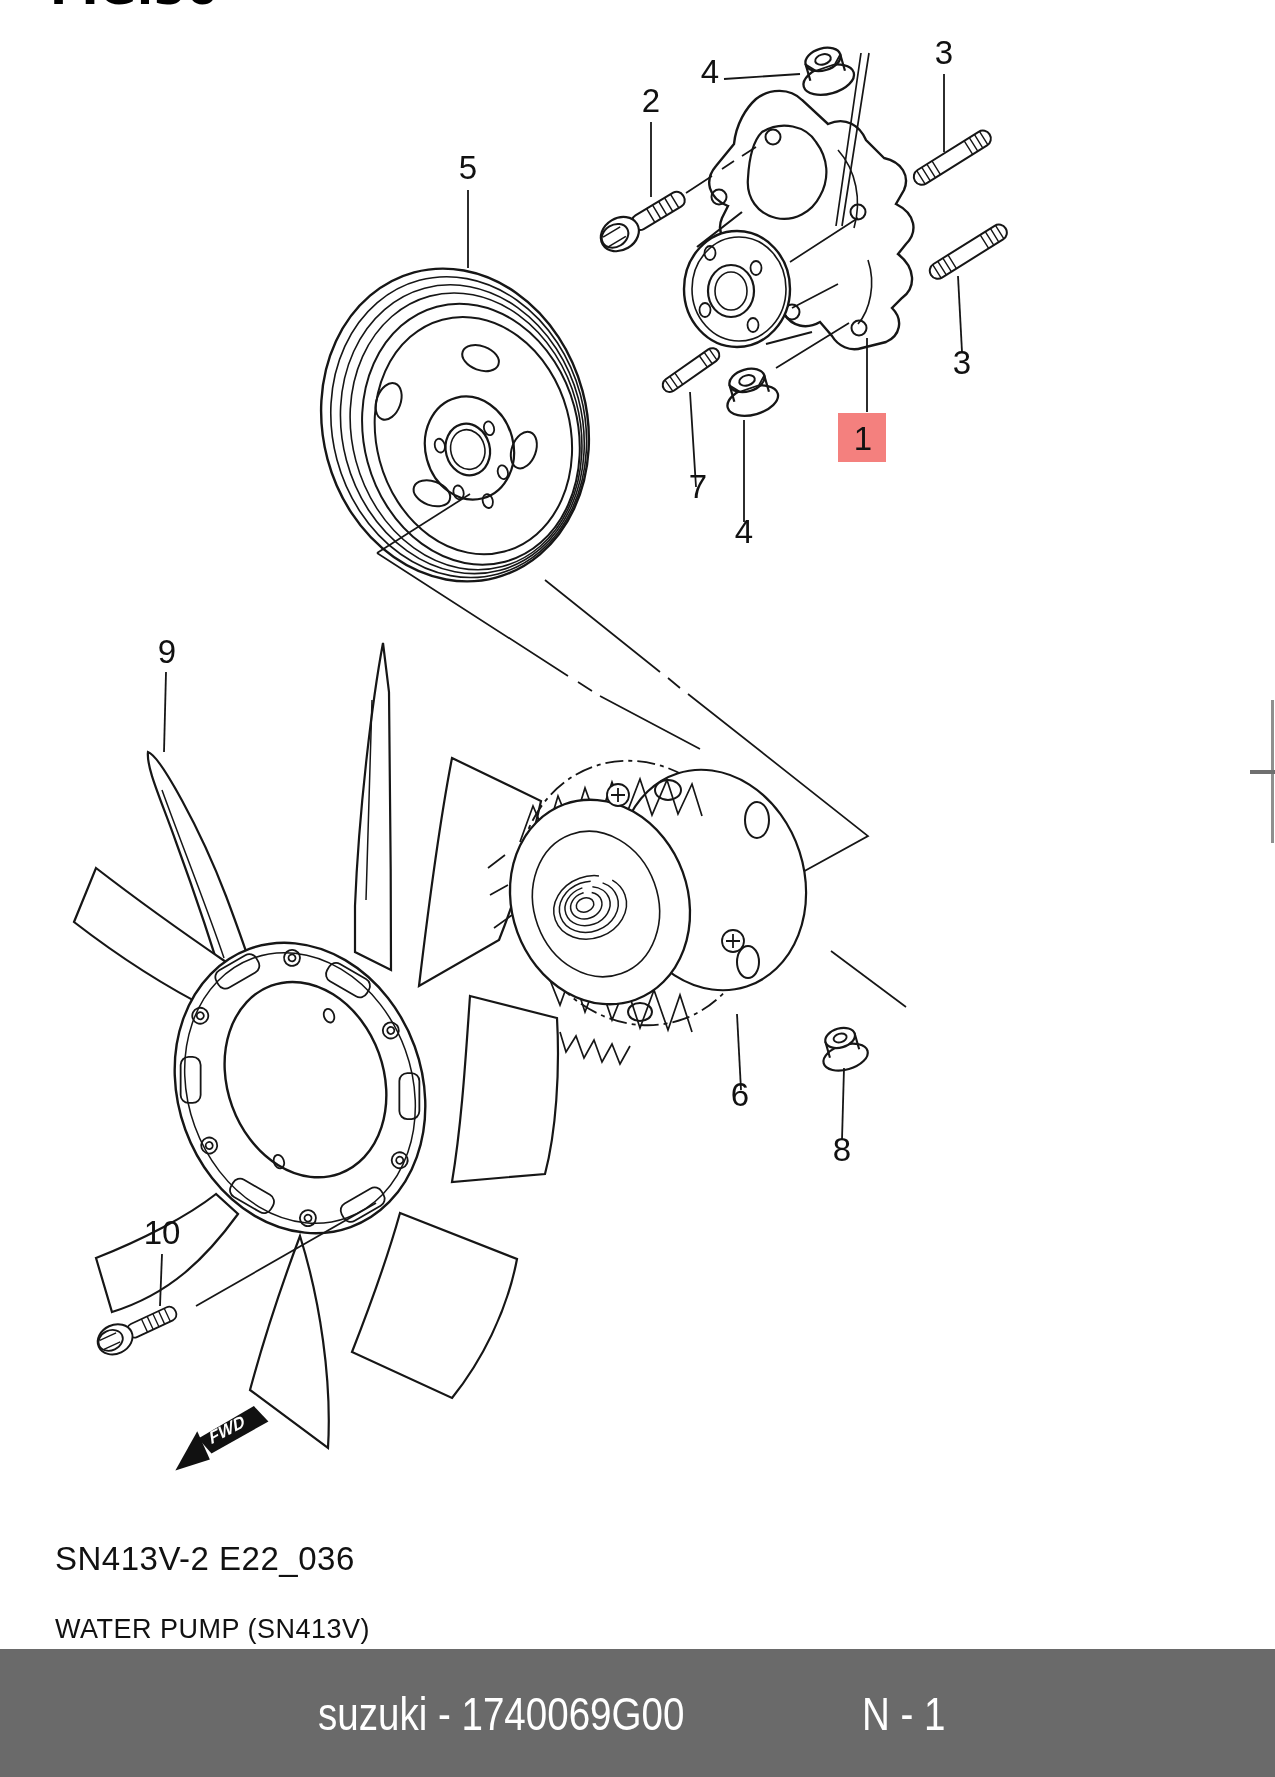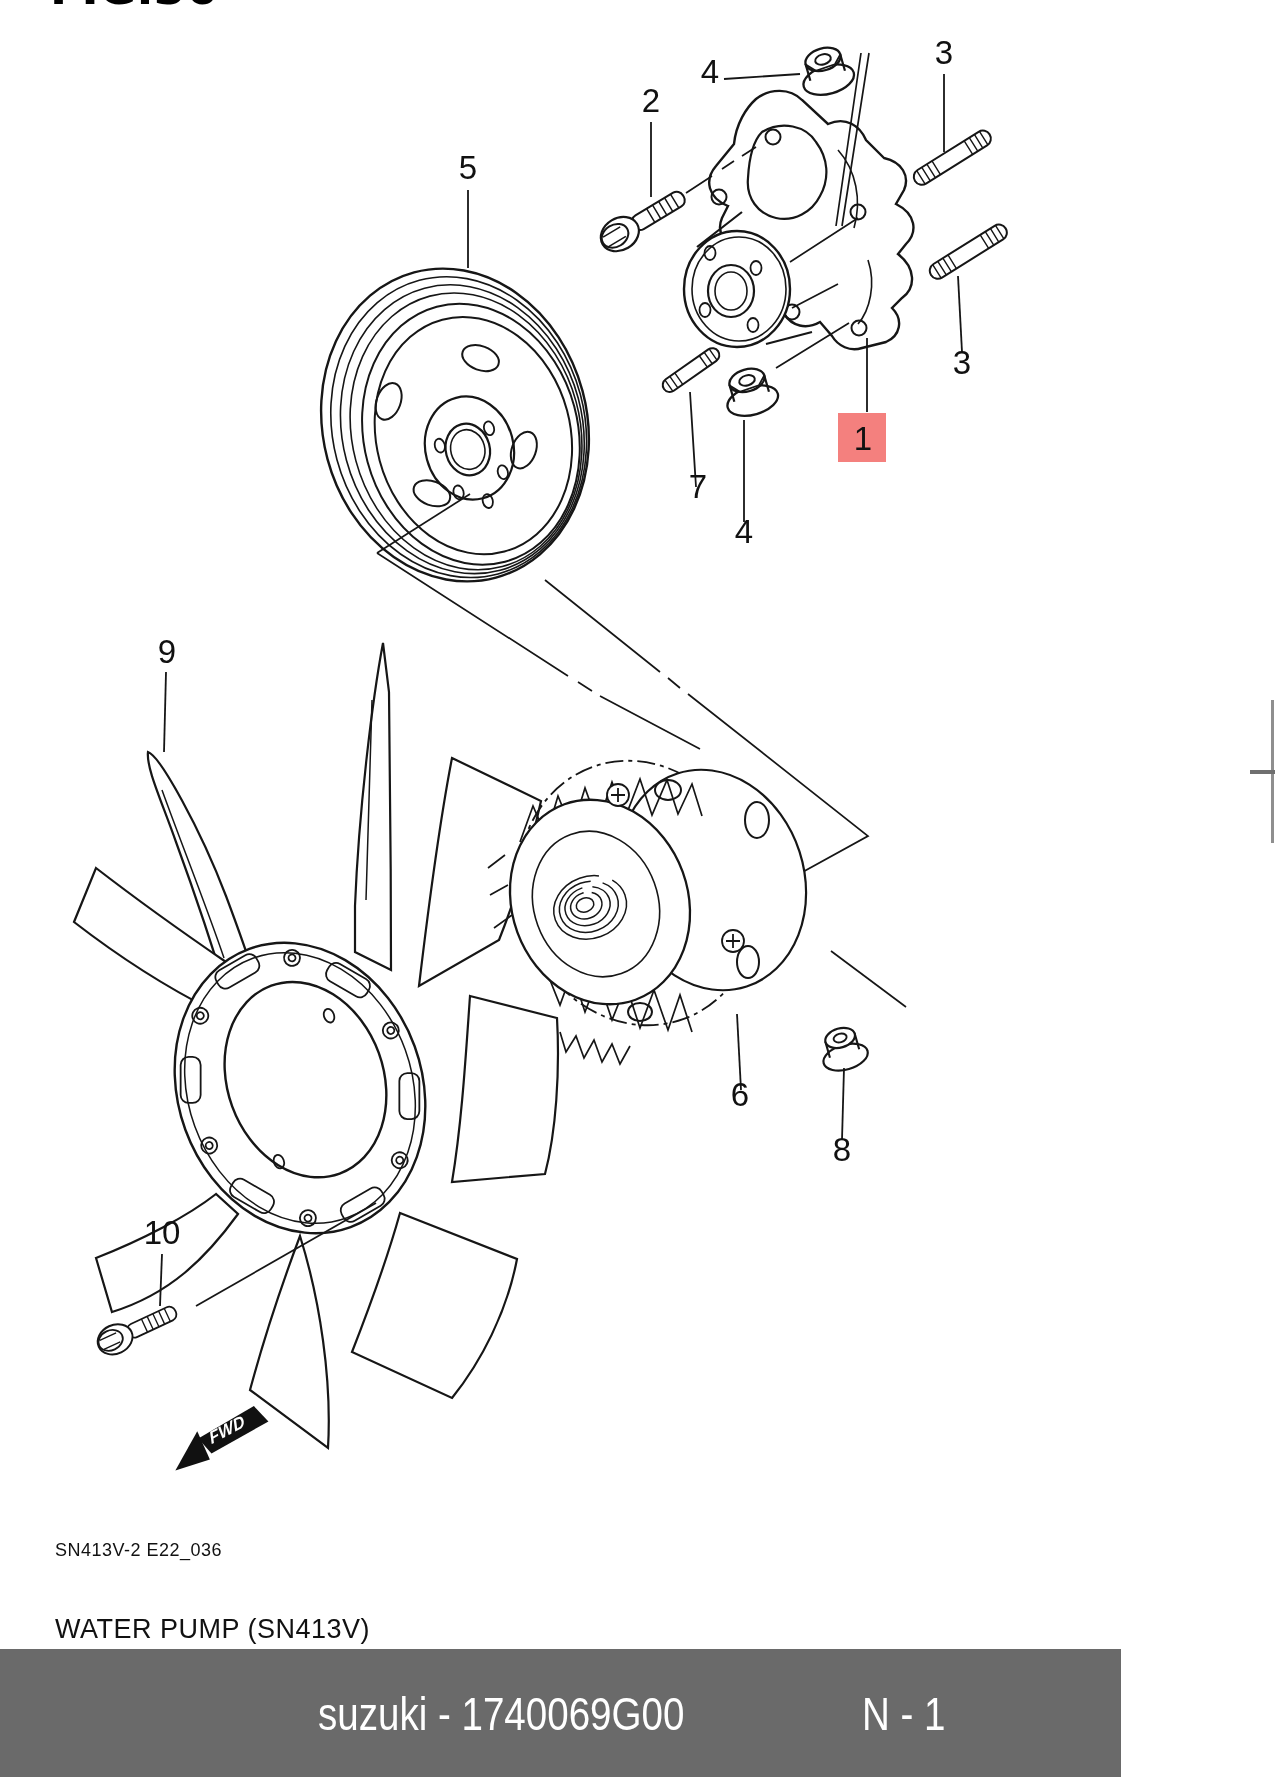--- a/index.html
+++ b/index.html
@@ -5,24 +5,24 @@
   html,body{margin:0;padding:0;background:#fff;}
   .stage{position:relative;width:1275px;height:1777px;background:#fff;overflow:hidden;
          font-family:"Liberation Sans",sans-serif;}
   .stage svg{position:absolute;left:0;top:0;}
   
   .fig-clip{position:absolute;left:50px;top:0;width:220px;height:13px;overflow:hidden;}
   .fig-clip span{display:block;font-family:"DejaVu Sans","Liberation Sans",sans-serif;
                  font-weight:bold;font-size:46px;line-height:46px;color:#000;
                  transform:translateY(-35px);}
   
-  .caption1{position:absolute;left:55px;top:1540px;font-size:18px;color:#111;letter-spacing:.5px;}
+  .caption1{position:absolute;left:55px;top:1540px;font-size:33px;color:#111;letter-spacing:.5px;}
   .caption2{position:absolute;left:55px;top:1580px;font-size:27px;color:#111;letter-spacing:.5px;margin-top:34px;}
   
-  .footer{position:absolute;left:0;top:1649px;width:1121px;height:128px;background:#6a6a6a;}
+  .footer{position:absolute;left:0;top:1649px;width:1275px;height:128px;background:#6a6a6a;}
   .footer .ftxt{position:absolute;top:0;height:128px;display:flex;align-items:center;
                 color:#fff;font-size:47px;white-space:nowrap;
                 transform-origin:left center;transform:scaleX(.82);}
   .footer .left{left:318px;}
   .footer .right{left:862px;}
   
   .vscroll{position:absolute;left:1271px;top:700px;width:3px;height:143px;background:#8f8f8f;}
   .vtick{position:absolute;left:1250px;top:770px;width:25px;height:4px;background:#6f6f6f;}
   
   .ln{stroke:#161616;fill:none;}

